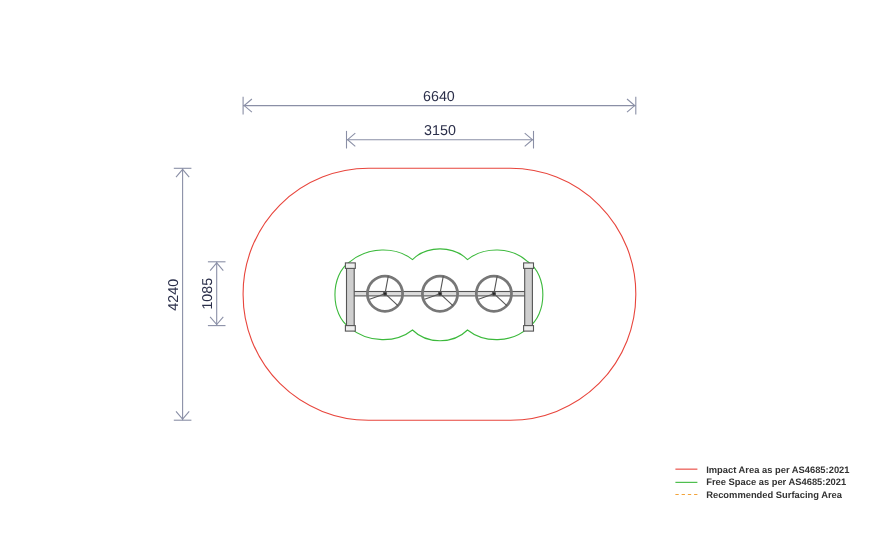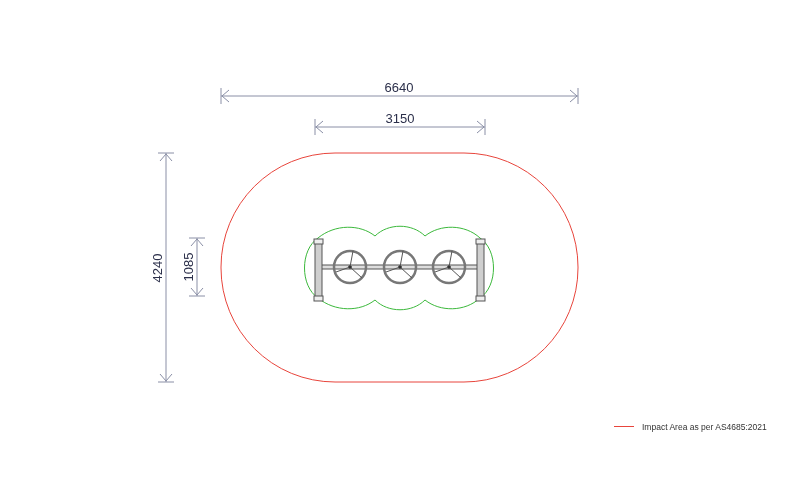--- a/index.html
+++ b/index.html
@@ -1,19 +1,19 @@
 <!DOCTYPE html>
 <html><head>
   <meta charset="utf-8">
   <style>
     html, body { margin: 0; padding: 0; background: #ffffff; }
     body { width: 800px; height: 485px; position: relative; overflow: hidden; font-family: "Liberation Sans", sans-serif; }
     svg.drawing { position: absolute; left: 0; top: 0; }
     .dim-text { font-family: "Liberation Sans", sans-serif; font-size: 13px; fill: #2b2f4a; }
-    .legend { position: absolute; left: 614px; top: 421px; font-size: 8.5px; color: #333; }
+    .legend { position: absolute; left: 614px; top: 421px; font-size: 8.5px; color: #333; font-weight: bold; }
     .legend-row { display: flex; align-items: center; height: 11.5px; }
     .swatch { width: 20px; height: 0; margin-right: 8px; }
   </style>
 </head>
 <body>
 
 <svg class="drawing" width="800" height="485" viewBox="0 0 800 485">
 
   <g stroke="#8a8fa6" stroke-width="1" fill="none">
     <line x1="221" y1="96" x2="578" y2="96"></line>
@@ -96,13 +96,21 @@
       <circle cx="449" cy="267" r="1.5" fill="#222"></circle>
     </g>
   </g>
 </svg>
 
 <div class="legend">
   <div class="legend-row">
     <span class="swatch" style="border-top:1px solid #e8453c"></span>
     <span>Impact Area as per AS4685:2021</span>
   </div>
+  <div class="legend-row">
+    <span class="swatch" style="border-top:1px solid #3cb93c"></span>
+    <span>Free Space as per AS4685:2021</span>
+  </div>
+  <div class="legend-row">
+    <span class="swatch" style="border-top:1px dashed #f2a33a"></span>
+    <span>Recommended Surfacing Area</span>
+  </div>
 </div>
 
 </body></html>

